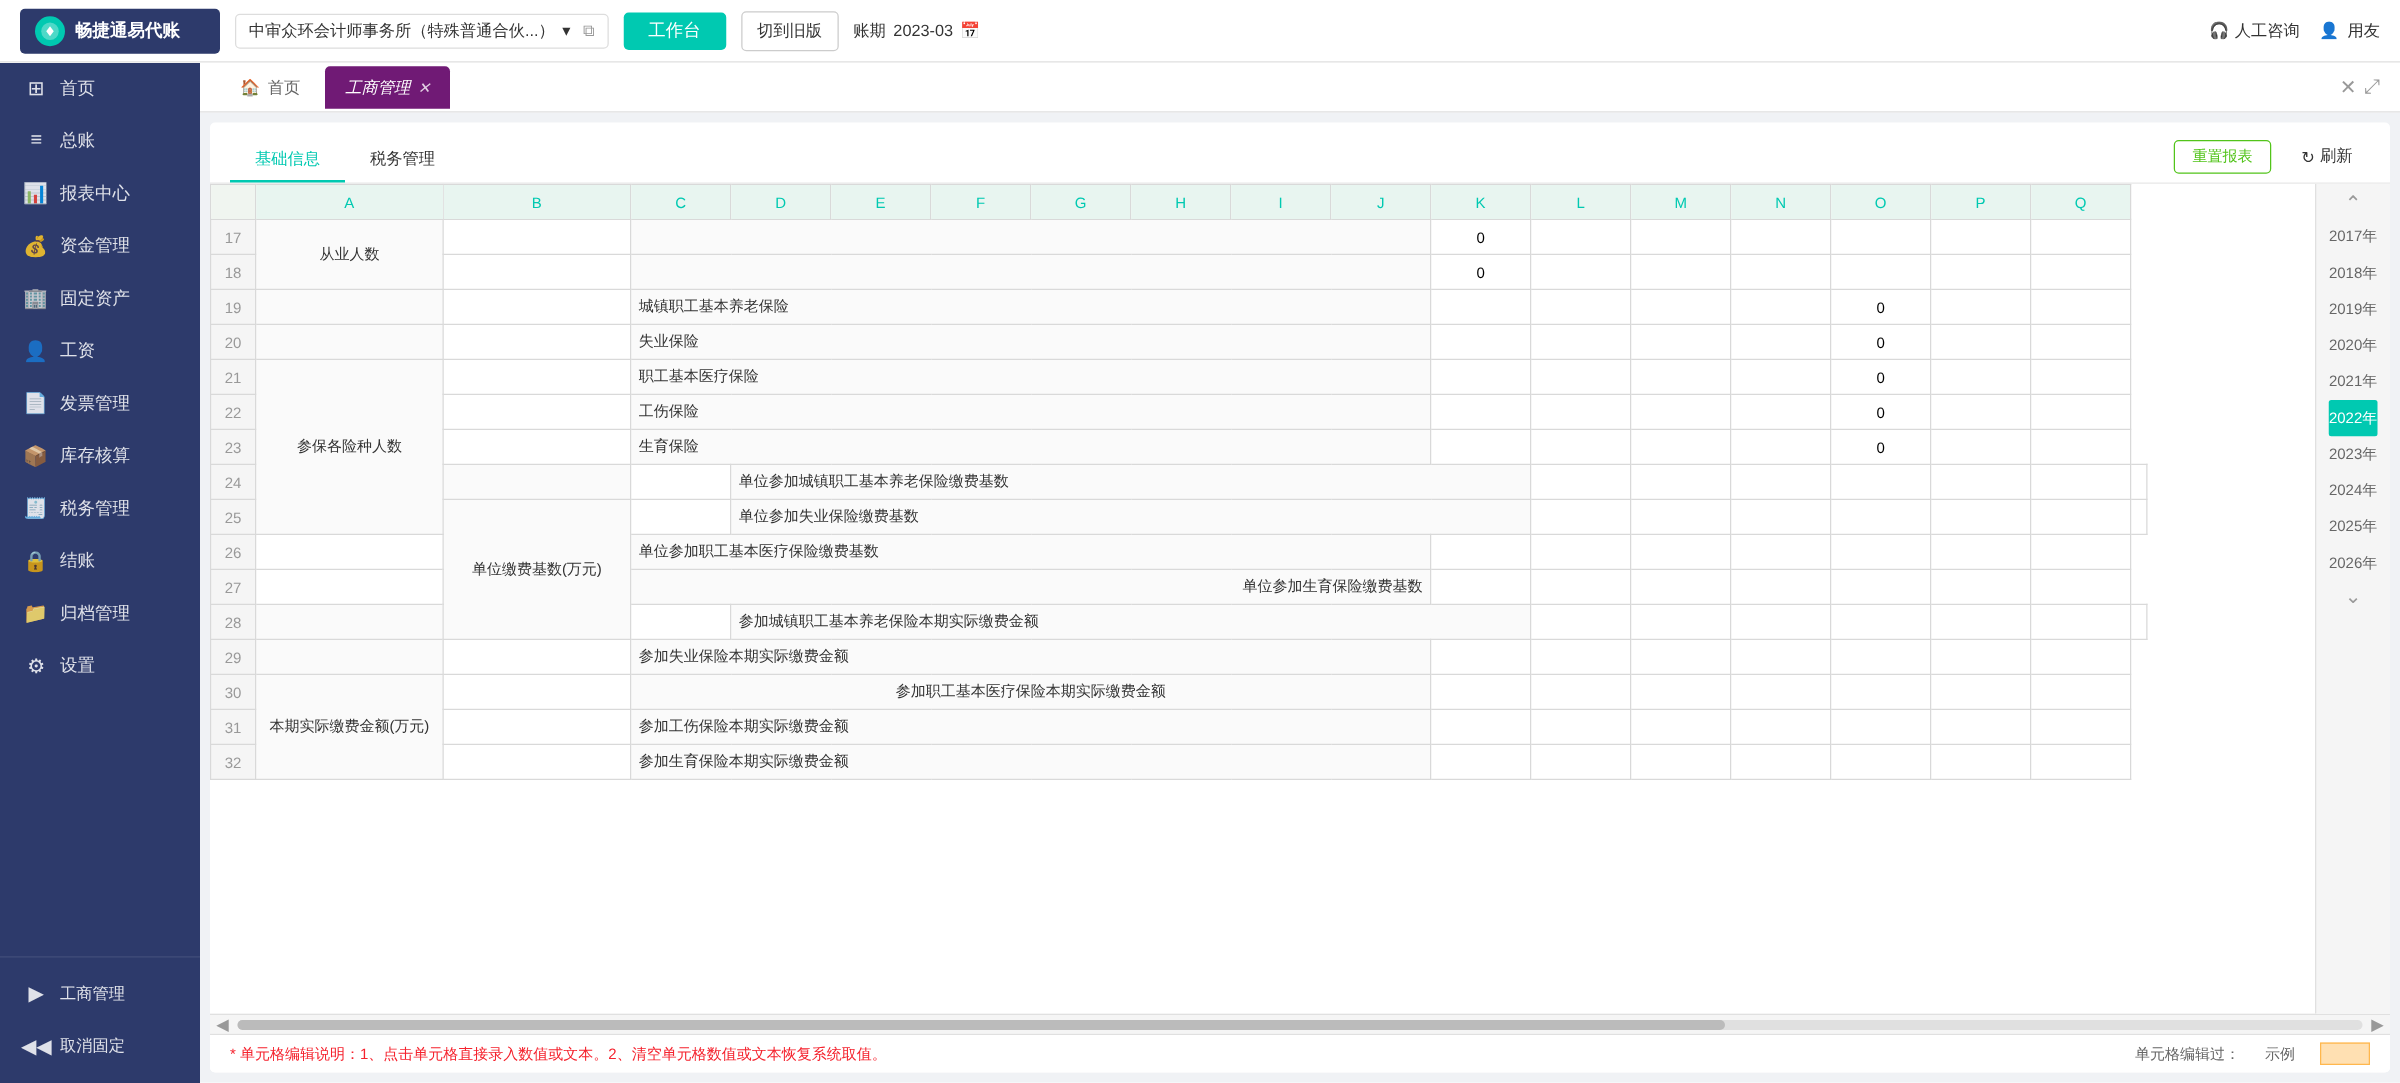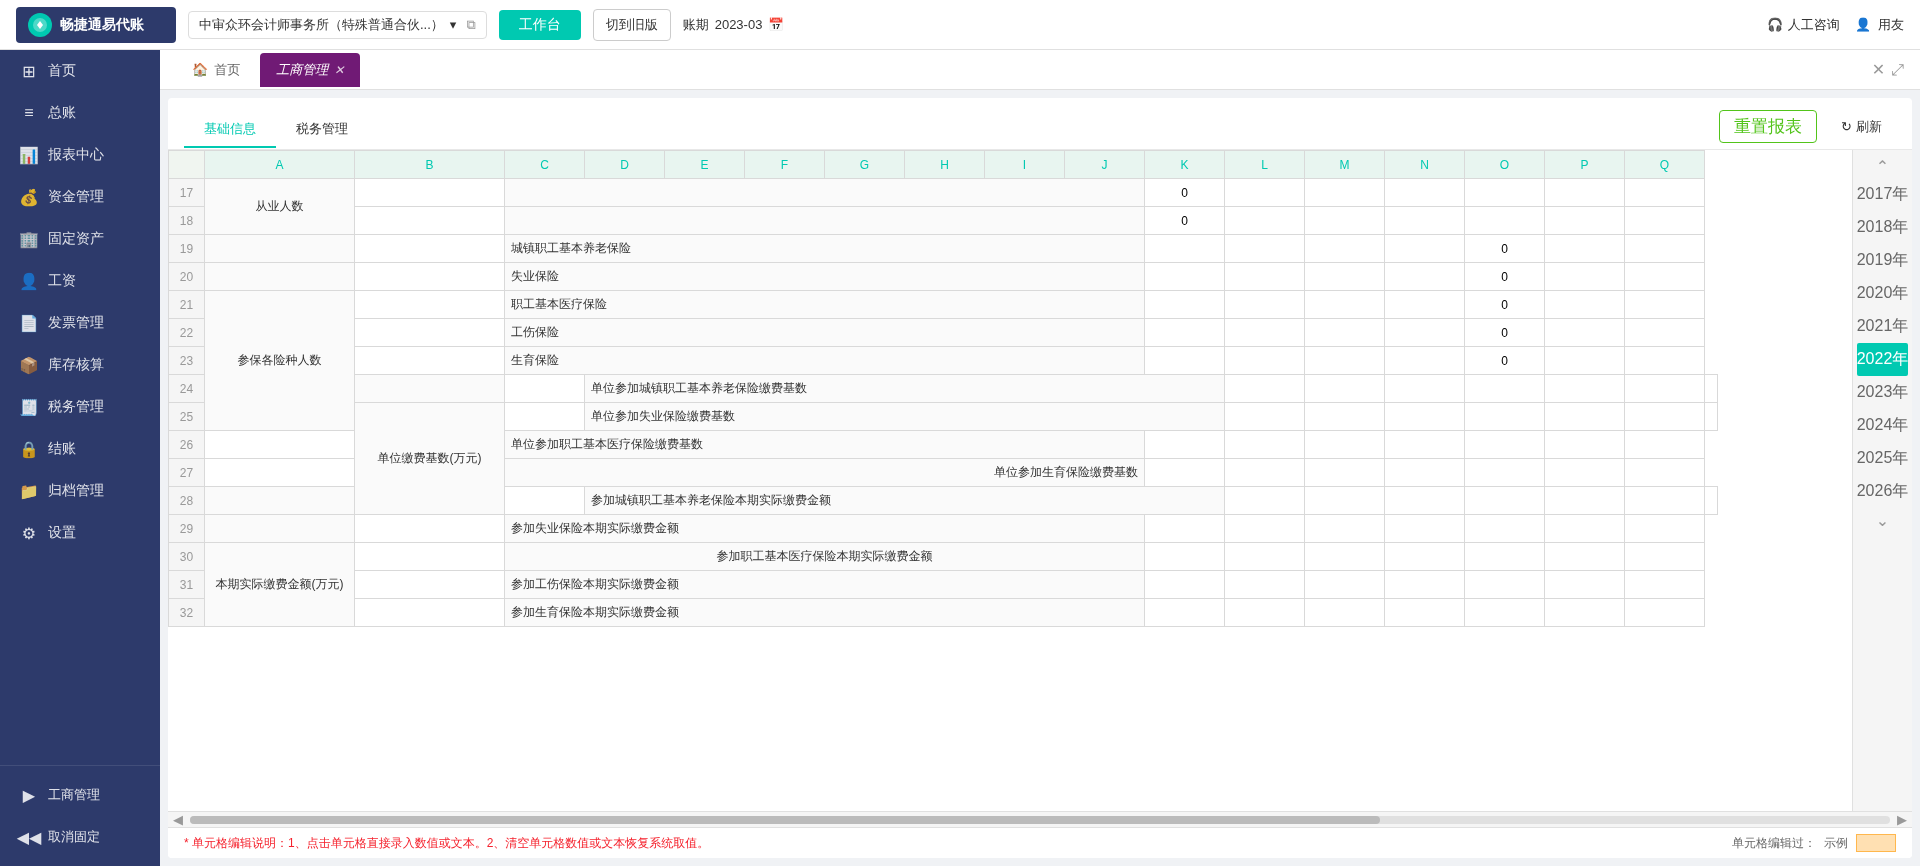--- a/index.html
+++ b/index.html
@@ -97,21 +97,21 @@
     }
     .sub-tabs { display: flex; gap: 0; }
     .sub-tab {
       padding: 8px 20px; cursor: pointer; font-size: 13px;
       color: #333; border-bottom: 2px solid transparent;
     }
     .sub-tab.active { color: #00c9b1; border-bottom: 2px solid #00c9b1; }
     .sub-tab-actions { display: flex; gap: 10px; align-items: center; margin-bottom: 6px; }
     .reset-btn {
       color: #52c41a; border: 1px solid #52c41a; background: #fff;
-      padding: 4px 14px; border-radius: 4px; cursor: pointer; font-size: 17px;
+      padding: 4px 14px; border-radius: 4px; cursor: pointer; font-size: 12px;
     }
     .refresh-btn {
       color: #333; background: #fff; border: none;
       padding: 4px 14px; cursor: pointer; font-size: 13px;
       display: flex; align-items: center; gap: 4px;
     }
 
     
     .sheet-container {
       flex: 1; overflow: hidden; display: flex; position: relative;
@@ -123,21 +123,21 @@
       background: #f5f5f5; border-left: 1px solid #e0e0e0;
       display: flex; flex-direction: column; align-items: center;
       padding: 4px 0; overflow-y: auto; z-index: 10;
     }
     .year-nav-btn {
       width: 40px; height: 24px; display: flex; align-items: center; justify-content: center;
       color: #999; cursor: pointer; font-size: 16px;
     }
     .year-item {
       width: 100%; padding: 6px 0; text-align: center; cursor: pointer;
-      font-size: 16px; color: #666;
+      font-size: 12px; color: #666;
     }
     .year-item.active {
       background: #00c9b1; color: #fff; border-radius: 2px;
     }
 
     
     .sheet-scroll-h {
       height: 16px; background: #f5f5f5; border-top: 1px solid #e0e0e0;
       display: flex; align-items: center; padding: 0 2px;
     }
@@ -182,21 +182,21 @@
     .sheet-scroll-area::-webkit-scrollbar-track { background: #f0f0f0; }
     .sheet-scroll-area::-webkit-scrollbar-thumb { background: #ccc; border-radius: 4px; }
 
     
     .bottom-bar {
       padding: 6px 16px; background: #fff; border-top: 1px solid #e0e0e0;
       display: flex; align-items: center; justify-content: space-between;
       font-size: 12px; color: #666;
     }
     .bottom-note { color: #f5222d; font-size: 12px; }
-    .cell-edited-area { display: flex; align-items: center; gap: 8px; }
+    .cell-edited-area { display: flex; align-items: center; gap: 20px; }
     .cell-edited-box {
       width: 40px; height: 18px; background: #ffe0b2; border: 1px solid #ffb74d;
       display: inline-block;
     }
 
     
     .sheet-left-arrow, .sheet-right-arrow {
       width: 16px; display: flex; align-items: center; justify-content: center;
       color: #999; cursor: pointer; flex-shrink: 0;
     }

